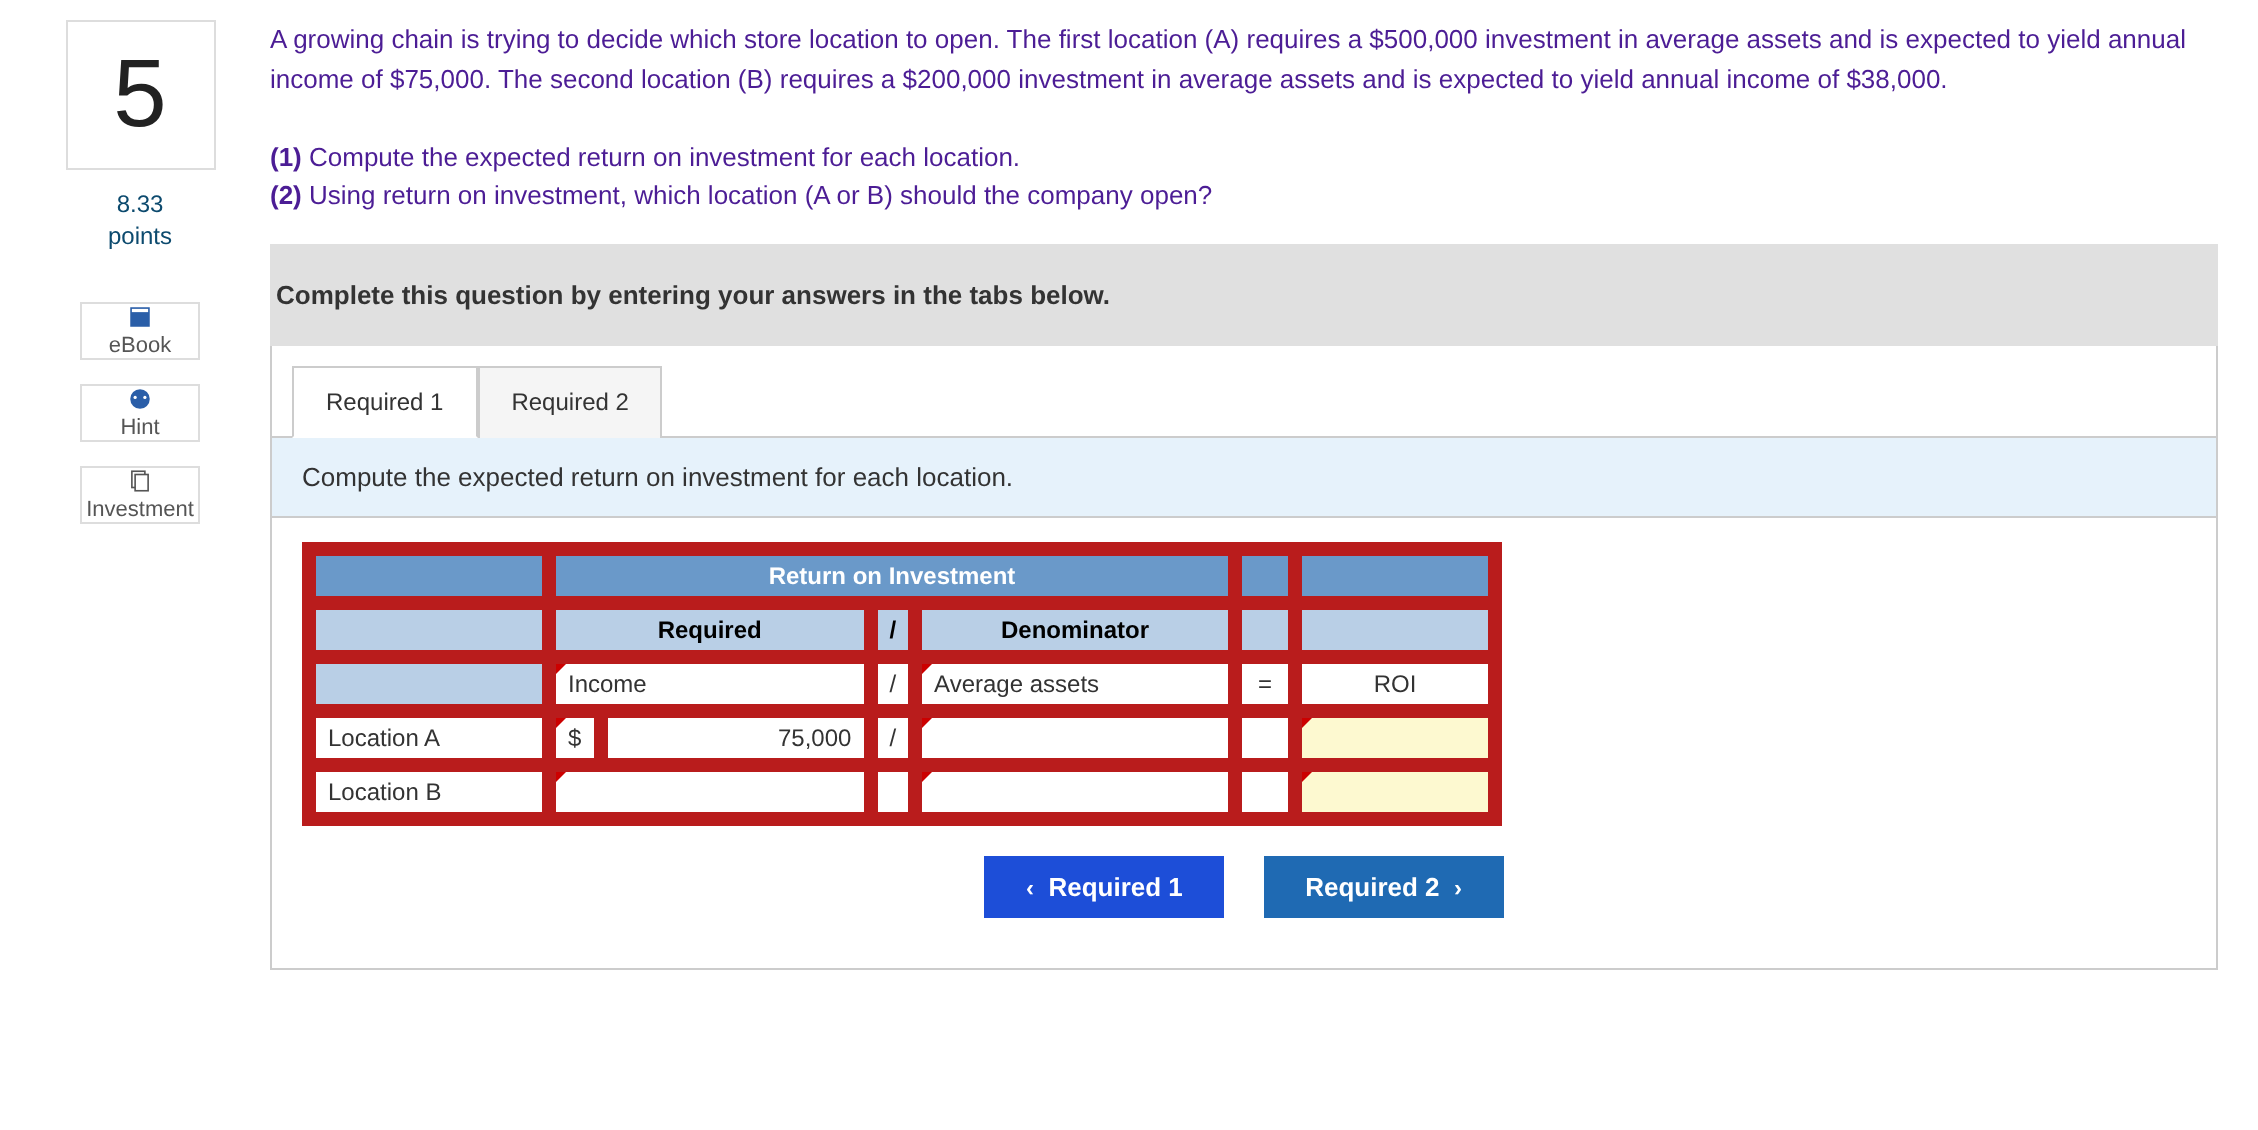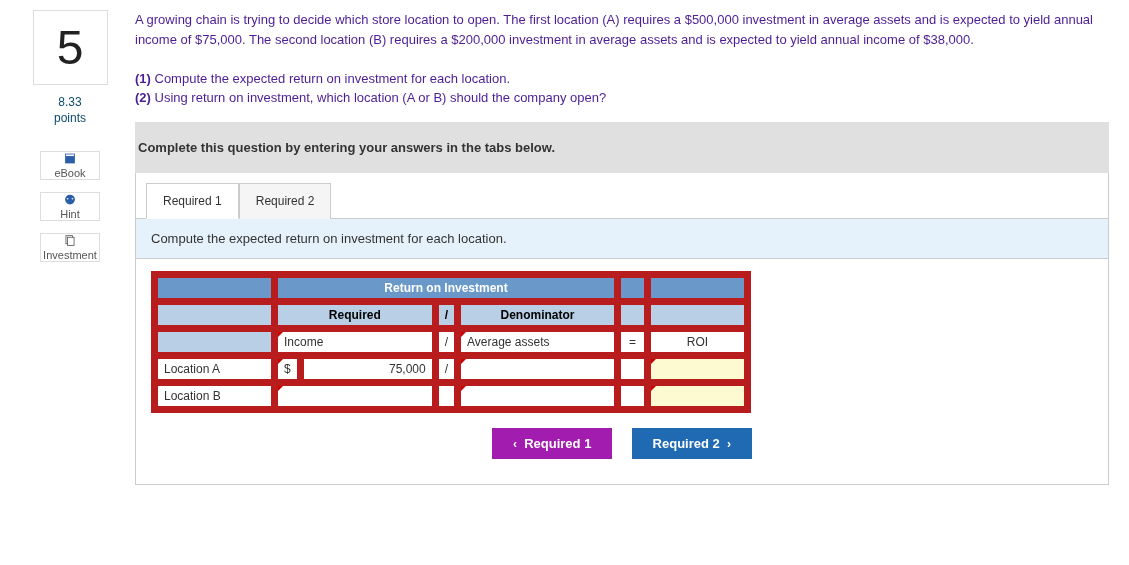--- a/index.html
+++ b/index.html
@@ -146,21 +146,21 @@
     display: inline-block;
     padding: 8px 20px;
     font-size: 13px;
     font-weight: bold;
     color: #fff;
     margin: 0 8px;
     min-width: 120px;
     text-align: center;
     cursor: pointer;
   }
-  .nav-prev { background: #a21caf; }
+  .nav-prev { background: #1d4ed8; }
   .nav-next { background: #1f6ab3; }
   .chev { font-size: 12px; }
 </style>
 </head>
 <body>
 
 <div class="page">
   <div class="sidebar">
     <div class="qnum">5</div>
     <div class="points">

